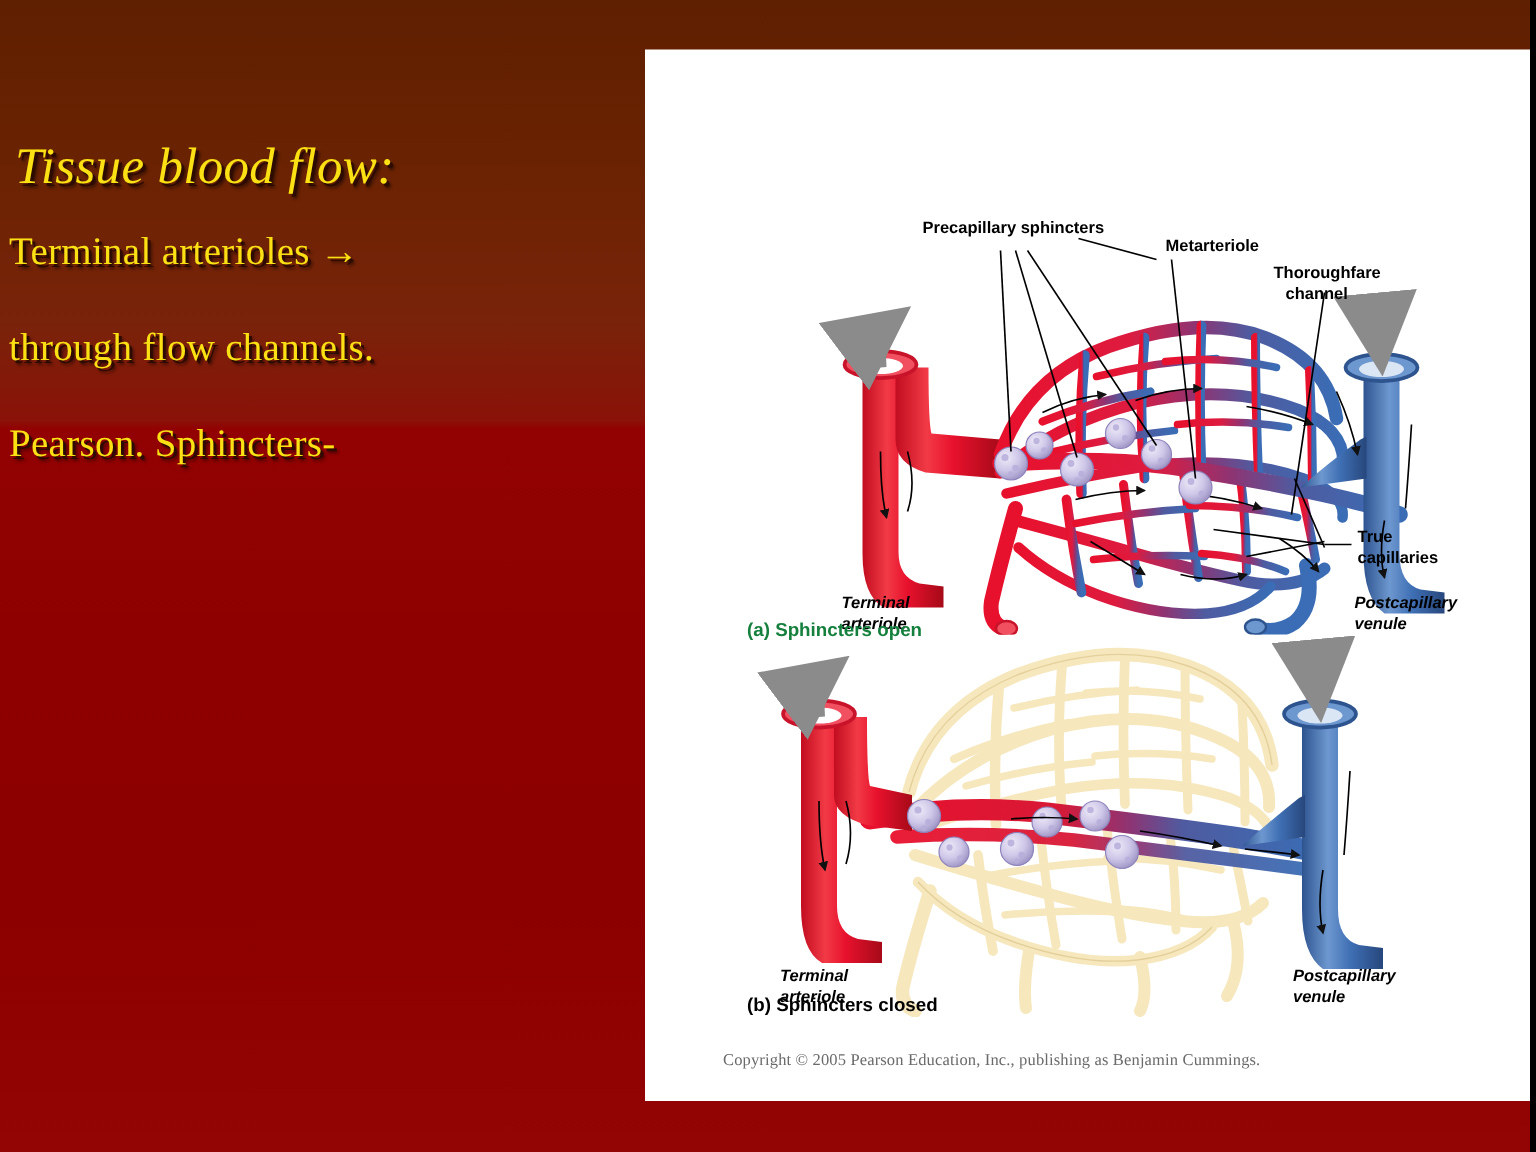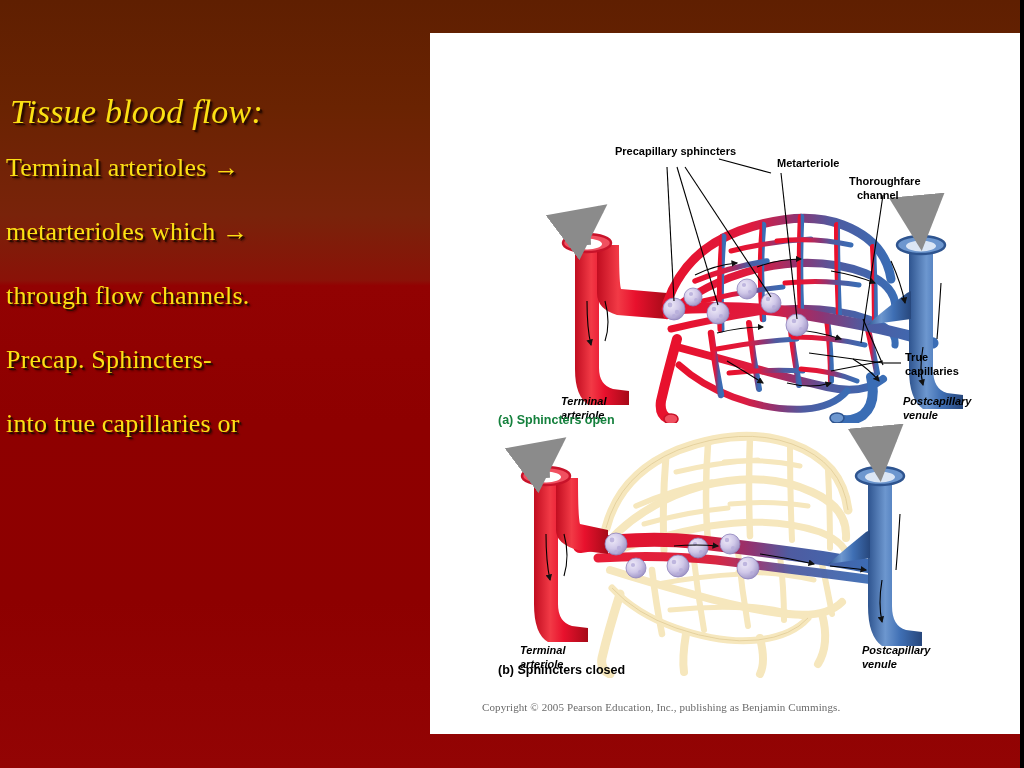--- a/index.html
+++ b/index.html
@@ -104,24 +104,22 @@
 </head>
 <body>
 
 <div id="slide">
 
   <div id="bg"></div>
 
   <div id="textblock">
     <span class="tline title">Tissue blood flow:</span>
     <span class="tline body">Terminal arterioles →</span>
-    <span class="tline body">metarterioles which →</span>
     <span class="tline body">through flow channels.</span>
-    <span class="tline body">Precap. Sphincters-</span>
-    <span class="tline body">into true capillaries or</span>
+    <span class="tline body">Pearson. Sphincters-</span>
   </div>
 
   <div id="panel">
 
     <div class="fig" id="fig-a">
       <svg width="594" height="290" viewBox="0 0 594 290" xmlns="http://www.w3.org/2000/svg">
         <defs>
           <linearGradient id="artGrad" x1="0" y1="0" x2="1" y2="0">
             <stop offset="0%" stop-color="#c10d20"></stop>
             <stop offset="30%" stop-color="#f23a46"></stop>

